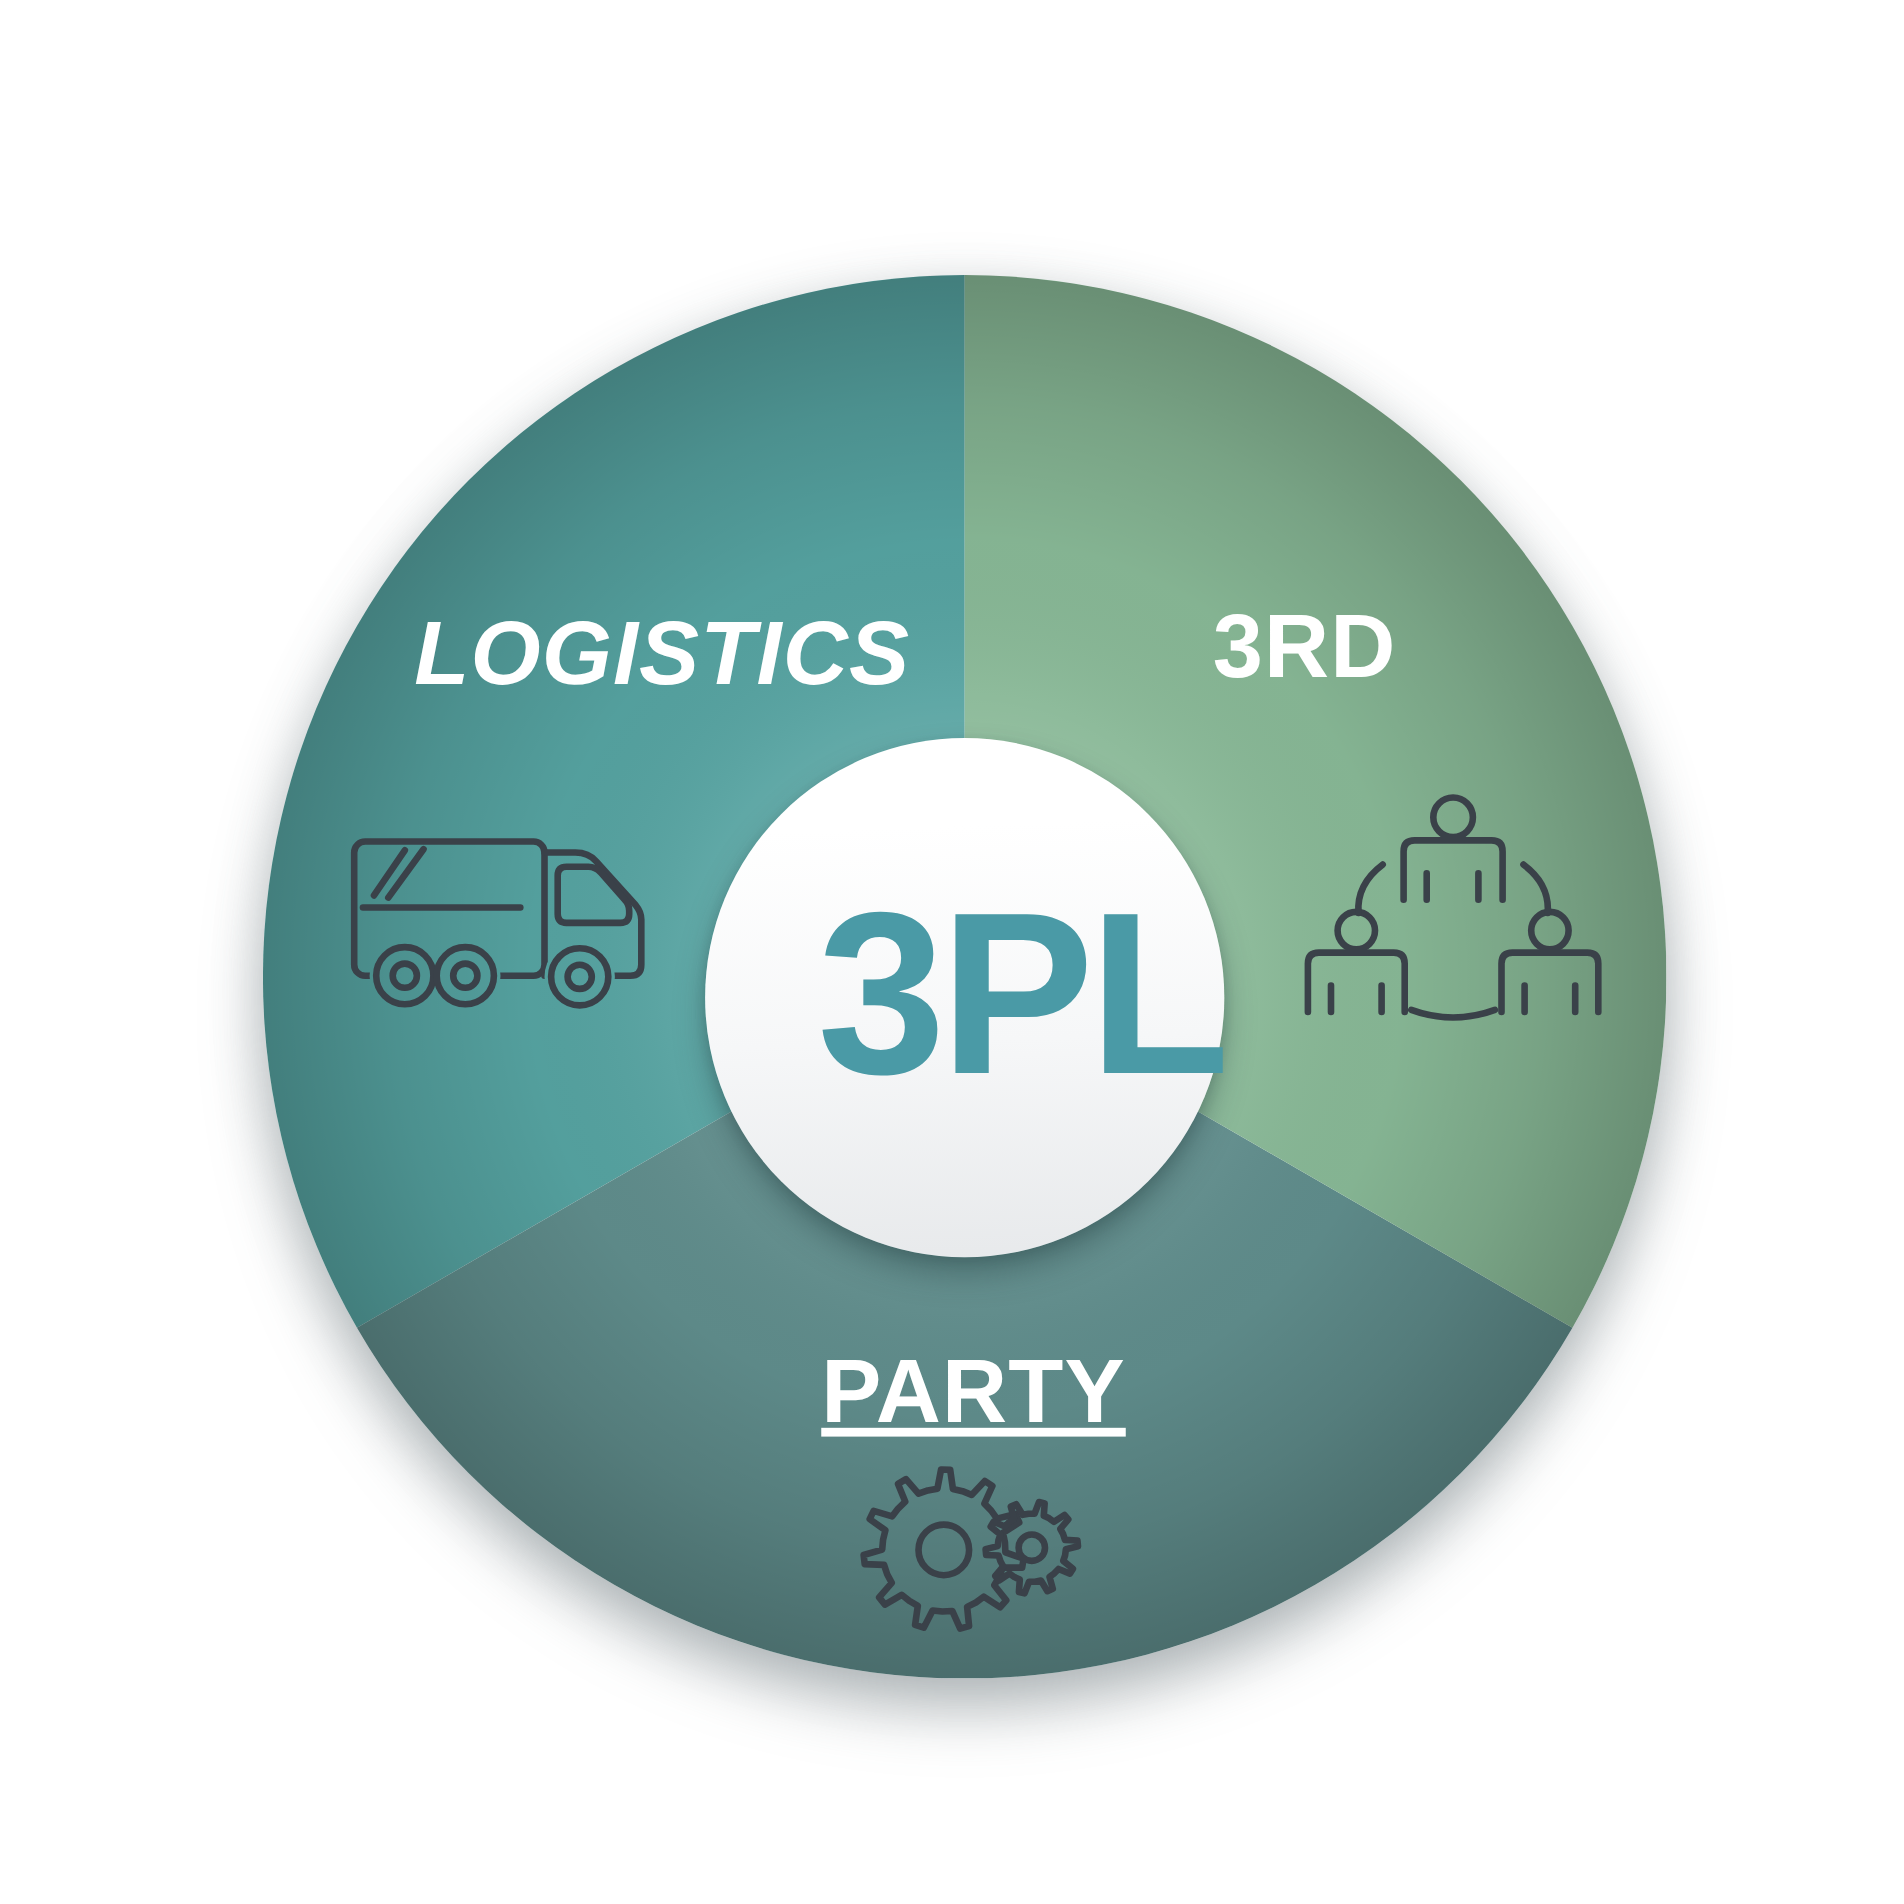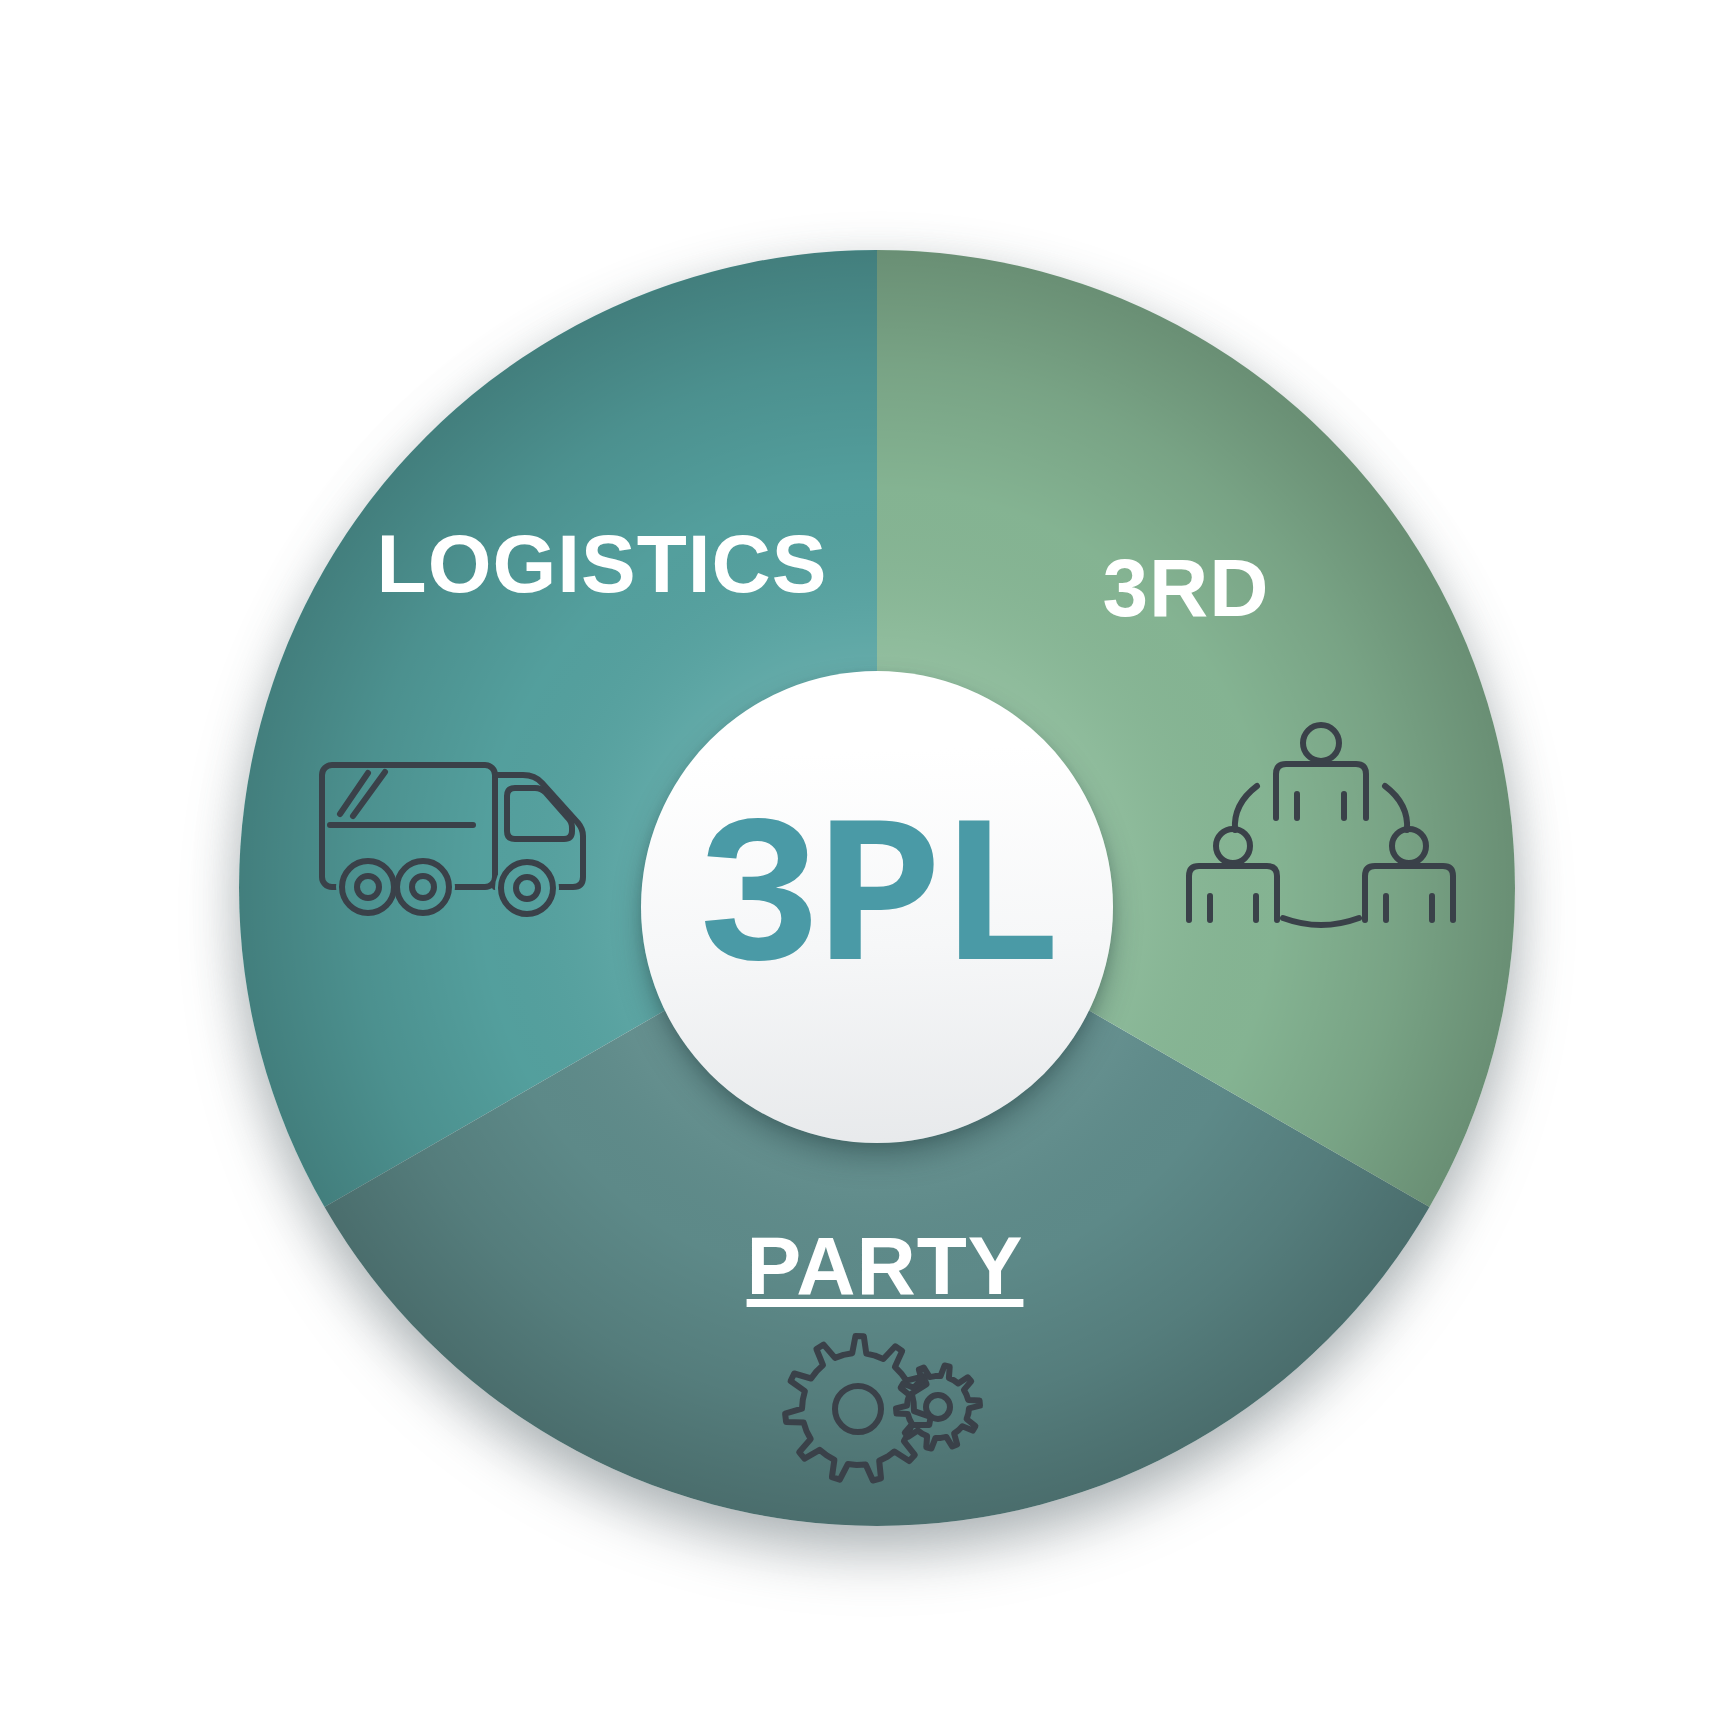--- a/index.html
+++ b/index.html
@@ -9,21 +9,21 @@
   }
   .pie-wrap{
     position:absolute;left:239px;top:250px;width:1276px;height:1276px;border-radius:50%;
     box-shadow:0 30px 55px rgba(95,108,112,.40), 0 8px 45px rgba(125,135,140,.25);
   }
   .pie-svg{position:absolute;left:0;top:0;width:100%;height:100%;display:block;}
   .hub{
     position:absolute;left:641px;top:671px;width:472px;height:472px;border-radius:50%;
     background:linear-gradient(178deg,#ffffff 18%,#f6f7f8 58%,#e7e9eb 100%);
     box-shadow:0 16px 28px rgba(30,55,58,.38), 0 4px 10px rgba(30,55,58,.16);
-    display:flex;align-items:center;justify-content:center;font-family:Liberation Mono, monospace;
+    display:flex;align-items:center;justify-content:flex-end;
   }
   .hub-label{
     font-size:210px;font-weight:800;letter-spacing:-5px;color:#4a9aa6;line-height:1;
     transform:translateY(-4px);
   }
   .seg-label{
     position:absolute;transform:translate(-50%,-50%);
     color:#ffffff;font-weight:800;font-size:82px;letter-spacing:1px;line-height:1;white-space:nowrap;
   }
   .icon-svg{position:absolute;overflow:visible;}
@@ -48,21 +48,21 @@
       <path fill="#5f8c8b" d="M638,638 L85.5,957 A638,638 0 0 0 1190.5,957 Z"></path>
       <path fill="#87b795" d="M638,638 L1190.5,957 A638,638 0 0 0 638,0 Z"></path>
       <circle cx="638" cy="638" r="638" fill="url(#shade)"></circle>
     </svg>
   </div>
 
   <div class="hub">
     <div class="hub-label">3PL</div>
   </div>
 
-  <div class="seg-label" style="left:602px;top:564px;">LOGISTICS</div>
+  <div class="seg-label" style="left:602px;top:595px;font-style:italic;">LOGISTICS</div>
   <div class="seg-label" style="left:1186px;top:588px;">3RD</div>
   <div class="seg-label" style="left:885px;top:1266px;text-decoration:underline;">PARTY</div>
 
   <svg class="icon-svg" style="left:319px;top:762px;width:266px;height:156px;" viewBox="0 0 266 156">
     <defs>
       <mask id="wheelgap">
         <rect x="-10" y="-10" width="290" height="180" fill="#fff"></rect>
         <circle cx="49" cy="125" r="32" fill="#000"></circle>
         <circle cx="104" cy="125" r="32" fill="#000"></circle>
         <circle cx="208" cy="126" r="32" fill="#000"></circle>

